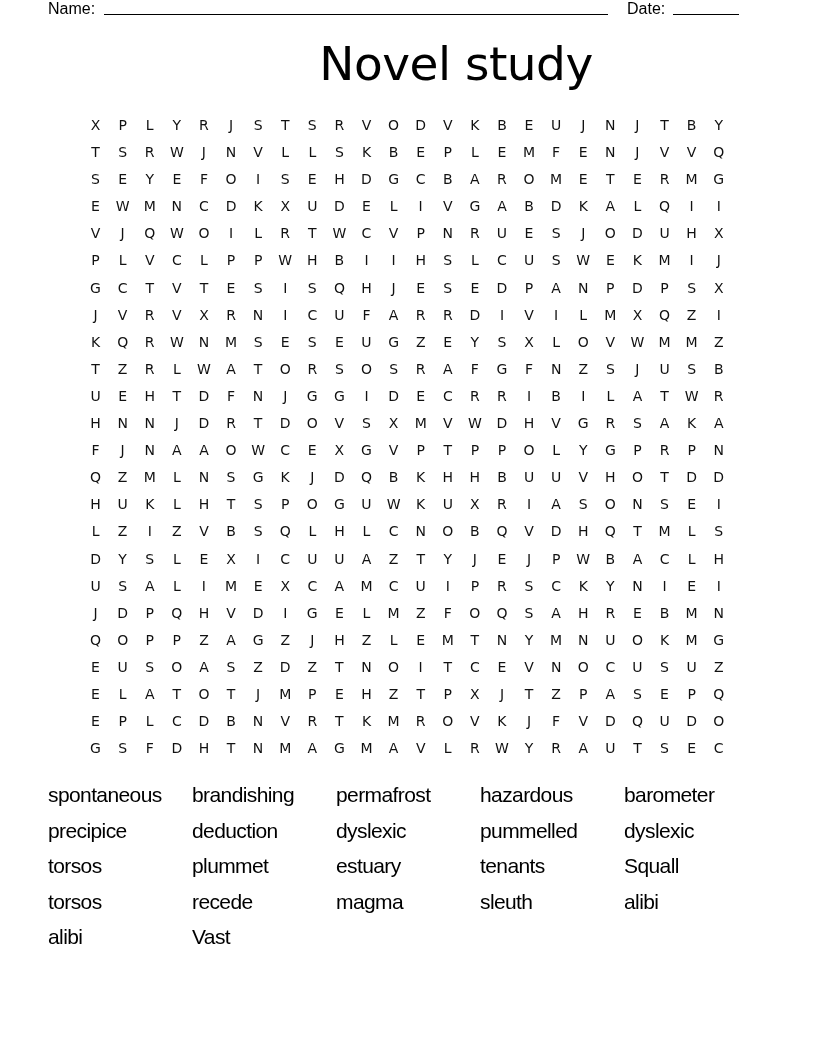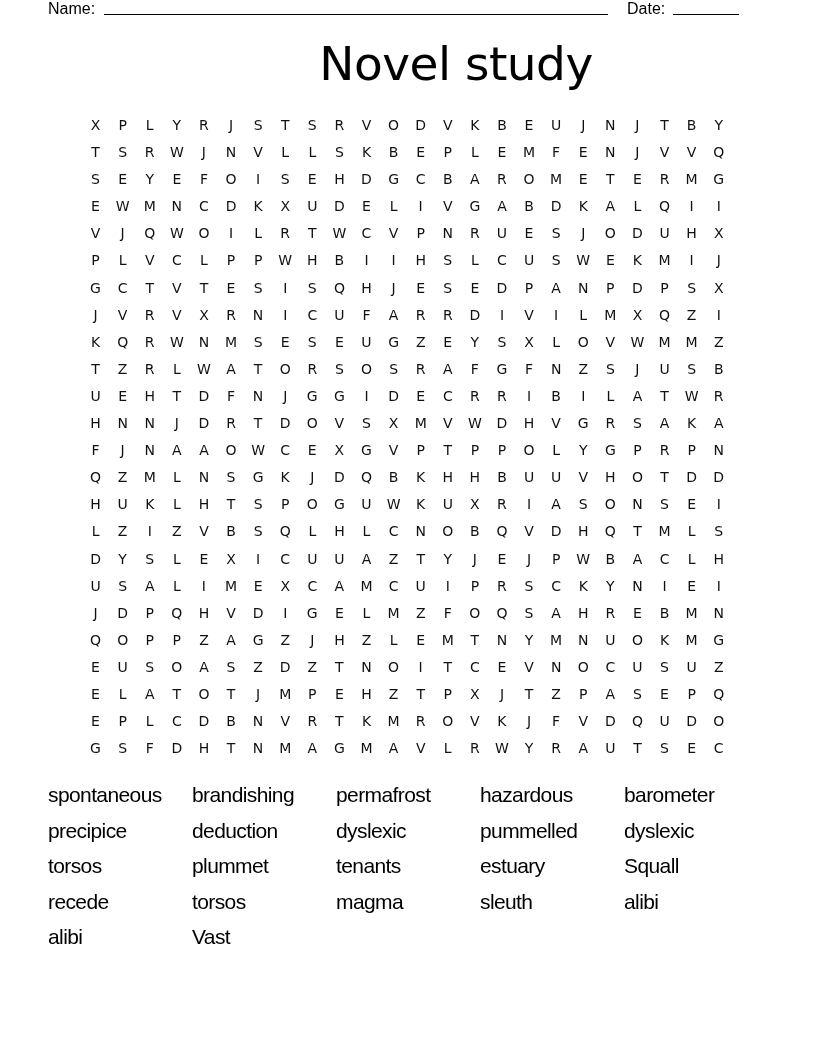--- a/index.html
+++ b/index.html
@@ -618,23 +618,23 @@
     <span class="word">permafrost</span>
     <span class="word">hazardous</span>
     <span class="word">barometer</span>
     <span class="word">precipice</span>
     <span class="word">deduction</span>
     <span class="word">dyslexic</span>
     <span class="word">pummelled</span>
     <span class="word">dyslexic</span>
     <span class="word">torsos</span>
     <span class="word">plummet</span>
+    <span class="word">estuary</span>
     <span class="word">tenants</span>
-    <span class="word">estuary</span>
     <span class="word">Squall</span>
+    <span class="word">torsos</span>
     <span class="word">recede</span>
-    <span class="word">torsos</span>
     <span class="word">magma</span>
     <span class="word">sleuth</span>
     <span class="word">alibi</span>
     <span class="word">alibi</span>
     <span class="word">Vast</span>
   </div>
 
 </body></html>

